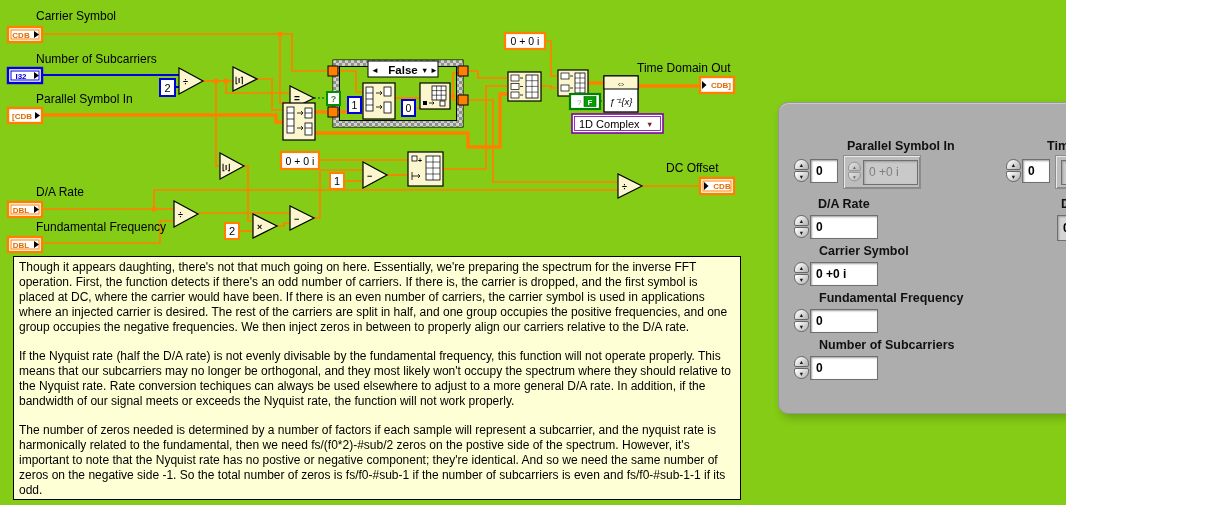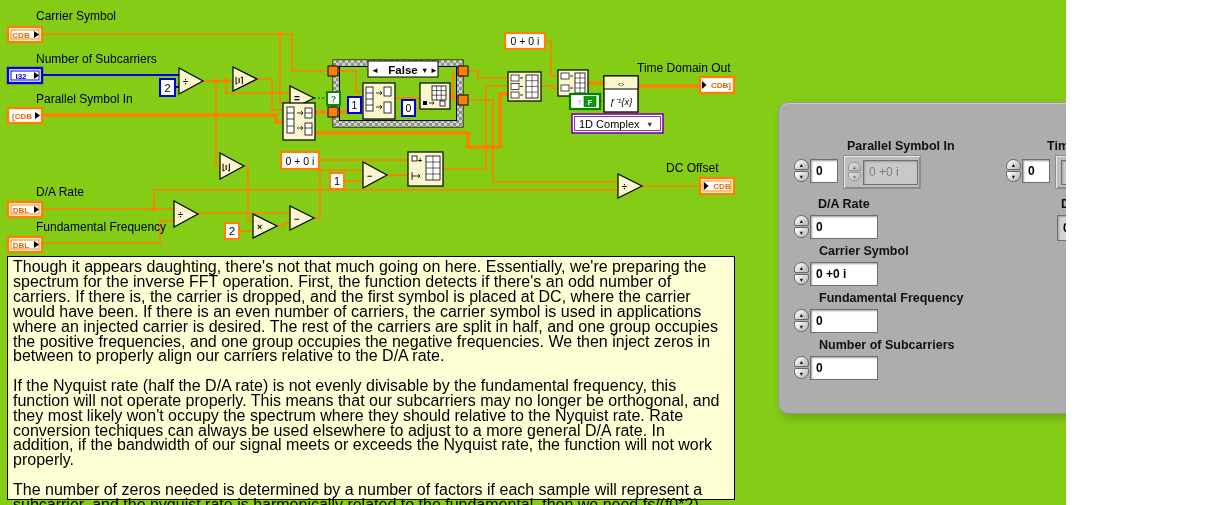--- a/index.html
+++ b/index.html
@@ -1,22 +1,22 @@
 <!DOCTYPE html>
 <html><head>
 <meta charset="utf-8">
 <style>
   html,body{margin:0;padding:0;background:#fff;font-family:"Liberation Sans",sans-serif;}
   #stage{position:relative;width:1066px;height:505px;background:#84cc16;overflow:hidden;}
   svg text{font-family:"Liberation Sans",sans-serif;}
 
   
-  #comment-box{position:absolute;left:7px;top:256px;width:716px;height:236px;
+  #comment-box{position:absolute;left:13px;top:256px;width:716px;height:236px;
     background:#FFFFD5;border:1px solid #000;padding:3px 5px;color:#000;
-    font-size:16px;line-height:14.9px;}
+    font-size:12px;line-height:14.9px;}
   #comment-box p{margin:0 0 14.5px 0;}
   #comment-box p:last-child{margin-bottom:0;}
 
   
   #front-panel{position:absolute;left:778px;top:102px;width:406px;height:310px;
     background:#adadad;border:1px solid #979797;border-radius:10px;
     box-shadow:3px 4px 8px rgba(0,0,0,.20), inset 0 1px 0 rgba(255,255,255,.35);}
   .lv-label{position:absolute;font-size:12.5px;font-weight:bold;color:#111;white-space:nowrap;}
   .lv-box{position:absolute;height:22px;background:#fff;border:1px solid #6f6f6f;
     box-shadow:inset 1px 1px 2px #9e9e9e;font-size:12px;font-weight:bold;color:#000;

